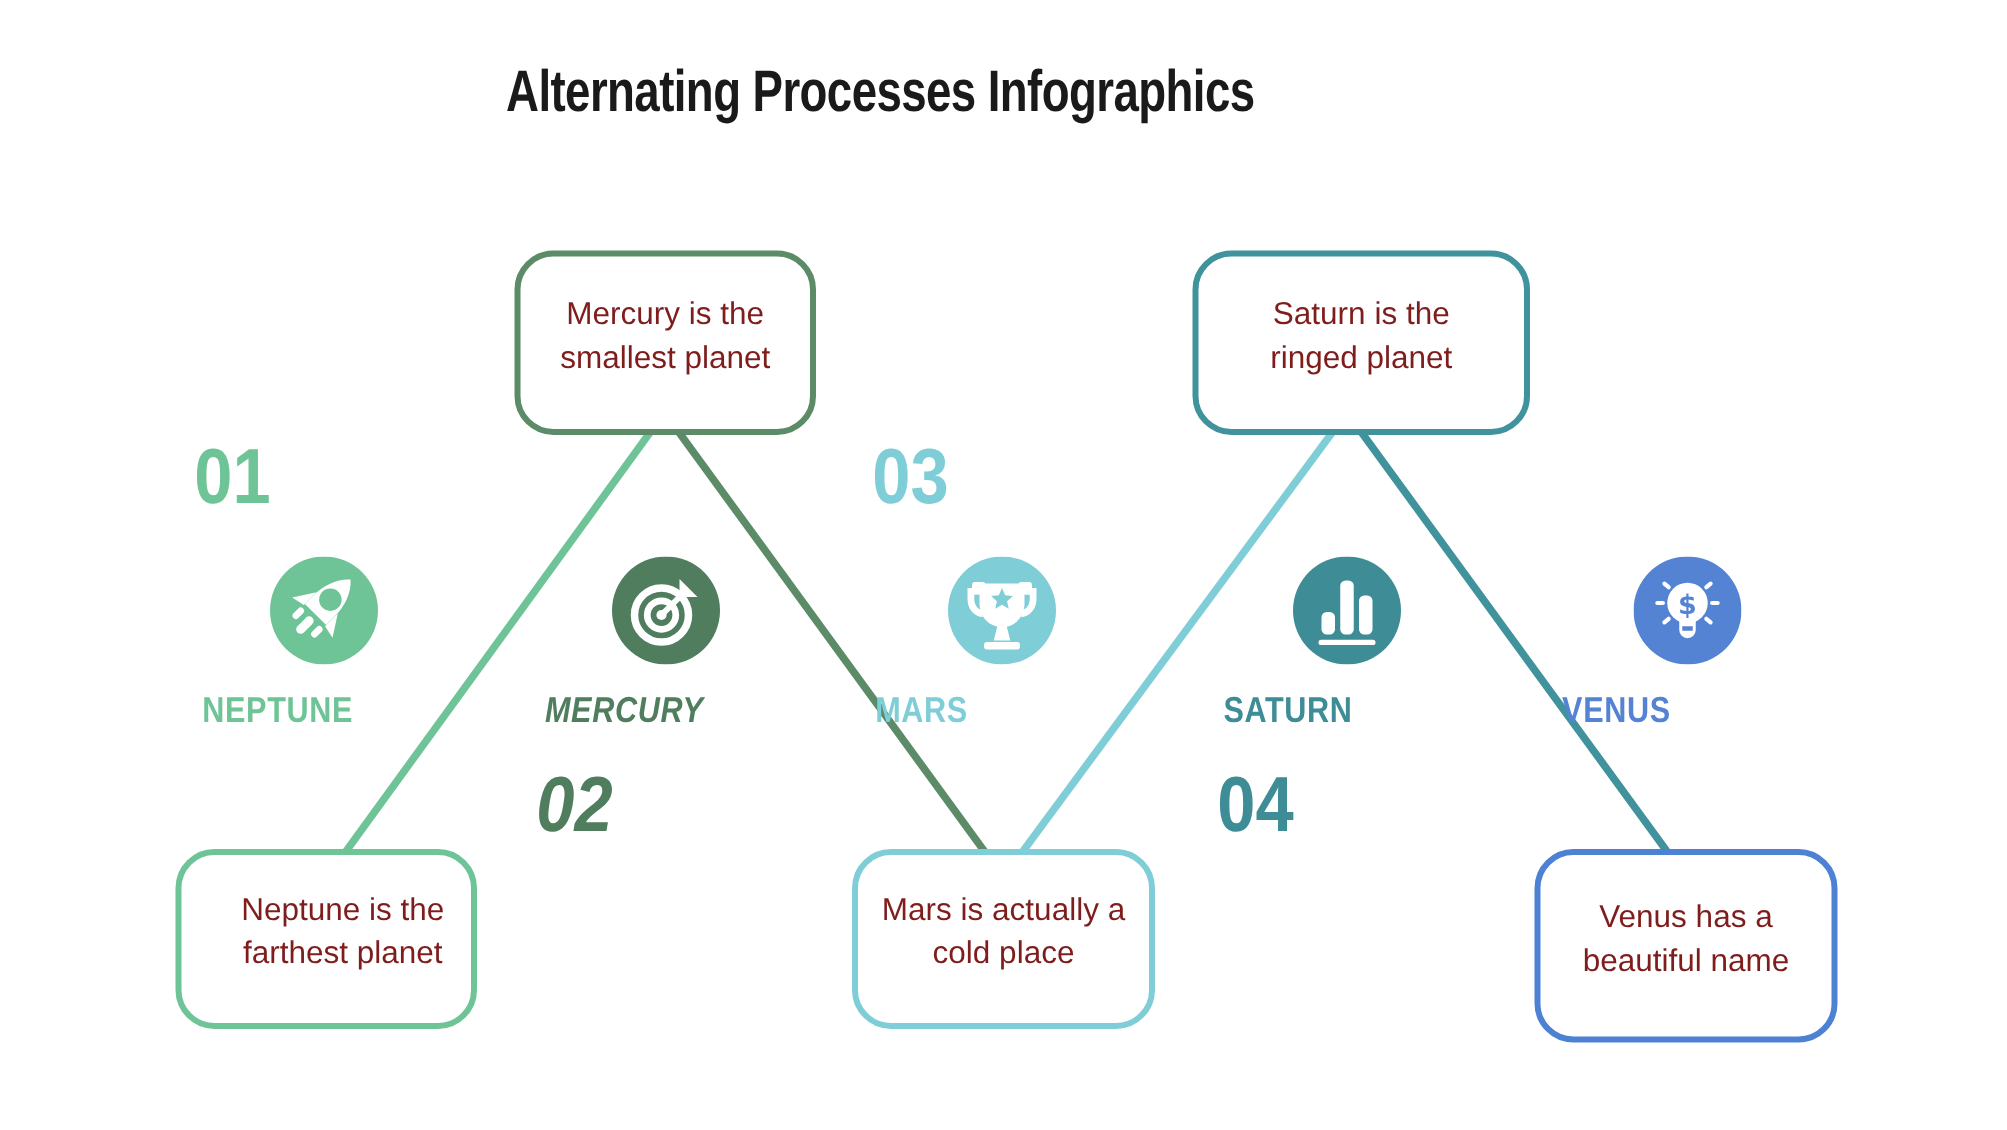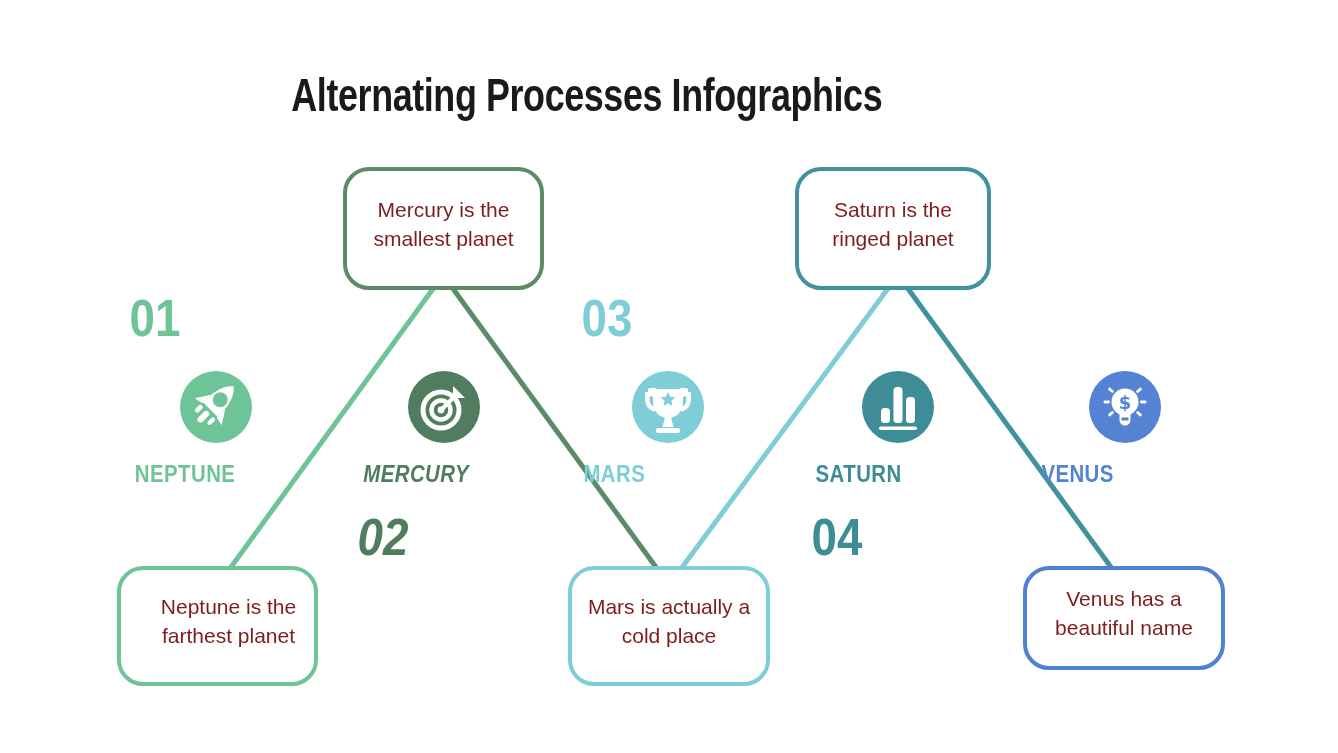--- a/index.html
+++ b/index.html
@@ -2,22 +2,22 @@
 <html><head>
 <meta charset="utf-8">
 <style>
   html,body{margin:0;padding:0;background:#fff;}
   #stage{
     position:relative;width:1338px;height:753px;background:#FFFFFF;overflow:hidden;
     font-family:"Liberation Sans","DejaVu Sans",sans-serif;
   }
   
   .title{
-    position:absolute;left:0;top:68px;width:1174px;margin:0;
-    text-align:center;font-size:46px;font-weight:bold;color:#1A1A1A;
+    position:absolute;left:0;top:40px;width:1174px;margin:0;
+    text-align:center;font-size:39px;font-weight:bold;color:#1A1A1A;
   }
   .cond-title{display:inline-block;transform:scaleX(.78);transform-origin:50% 50%;letter-spacing:-.5px;white-space:nowrap;}
   
   .connectors{position:absolute;left:0;top:0;z-index:1;}
   .ln{stroke-width:5;fill:none;}
   .ln-1{stroke:#6FC497;}
   .ln-2{stroke:#5C8B68;}
   .ln-3{stroke:#7FCED7;}
   .ln-4{stroke:#40929C;}
   
@@ -26,22 +26,22 @@
     border:4px solid var(--c);border-radius:26px;
     display:flex;align-items:center;justify-content:center;text-align:center;
     padding:6px 10px 14px 10px;
   }
   .card p{
     margin:0;font-size:21px;line-height:1.38;color:#7f1d1d;white-space:pre-line;
   }
   .card-neptune{--c:#6FC497;left:117px;top:566px;width:201px;height:120px;padding-left:32px;}
   .card-mercury{--c:#5C8B68;left:343px;top:167px;width:201px;height:123px;}
   .card-mars   {--c:#7FCED7;left:568px;top:566px;width:202px;height:120px;text-align:center;}
-  .card-saturn {--c:#40929C;left:795px;top:167px;width:196px;height:123px;}
-  .card-venus  {--c:#4D81D3;left:1023px;top:566px;width:202px;height:104px;}
+  .card-saturn {--c:#40929C;left:795px;top:167px;width:225px;height:123px;}
+  .card-venus  {--c:#4D81D3;left:1023px;top:566px;width:202px;height:129px;}
   
   .col{position:absolute;z-index:3;width:180px;height:290px;top:292px;}
   .col-neptune{--c:#6FC497;left:126px;}
   .col-mercury{--c:#4F7D5D;left:354px;font-style:italic;}
   .col-mars   {--c:#7FCED7;left:578px;}
   .col-saturn {--c:#3D8C96;left:808px;}
   .col-venus  {--c:#5583D4;left:1035px;}
   .num{
     position:absolute;left:0;width:180px;text-align:left;
     font-size:52px;font-weight:bold;color:var(--c);line-height:52px;

